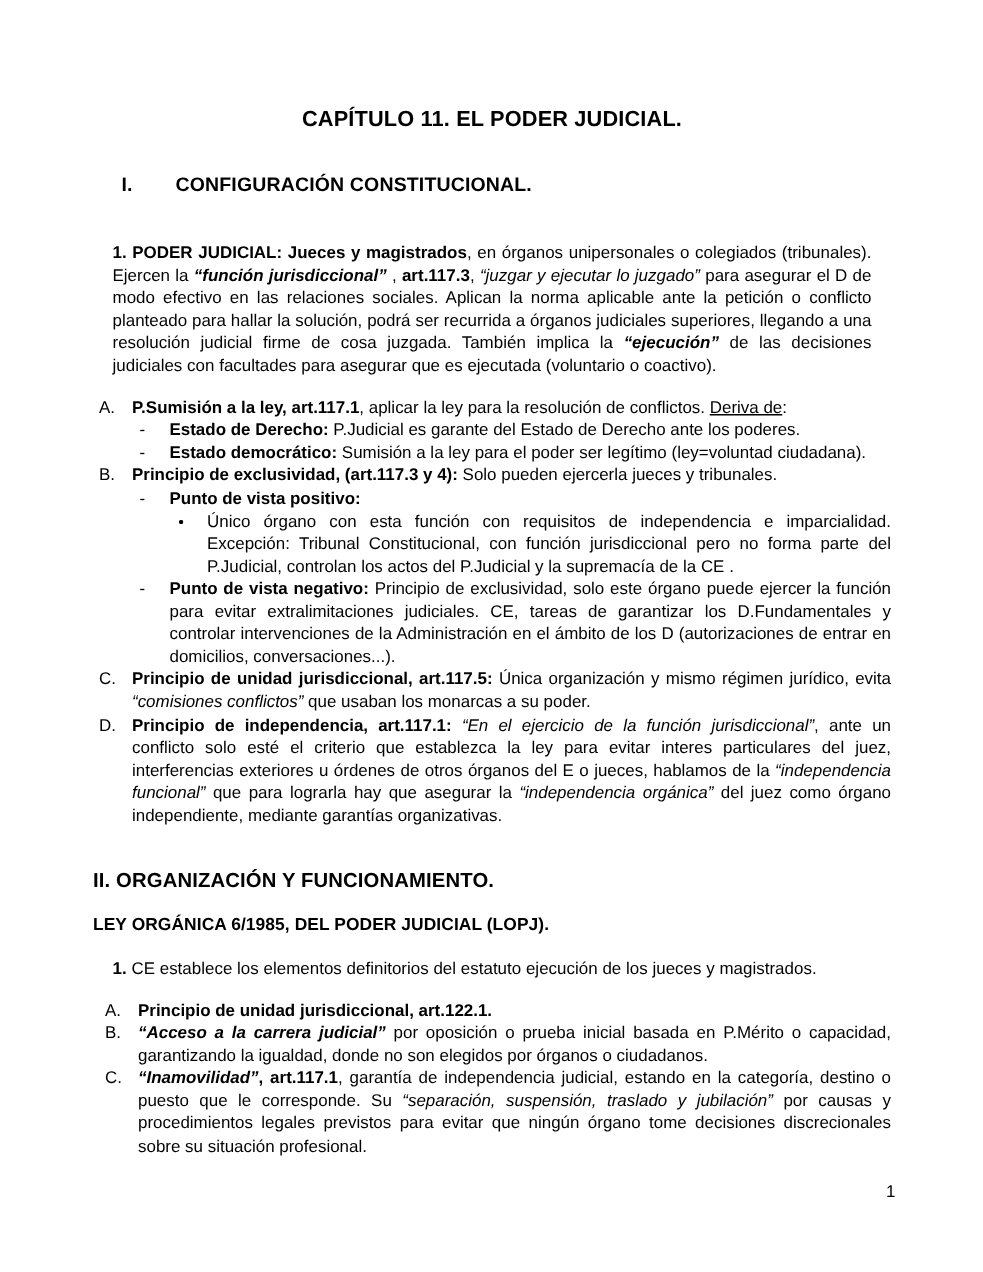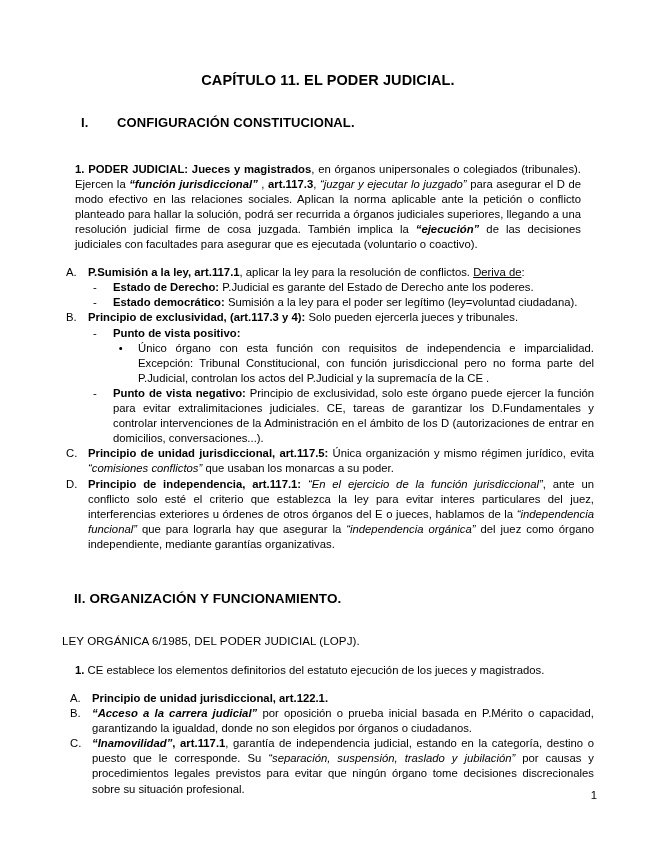--- a/index.html
+++ b/index.html
@@ -48,28 +48,28 @@
     line-height: 1.25;
     letter-spacing: 0.1px;
   }
   .sec-heading-1 .num {
     display: inline-block;
     width: 36px;
   }
   .sec-heading-2 {
     font-size: 13.5px;
     font-weight: bold;
-    margin: 12px;
+    margin: 0;
     padding-top: 27px;
     line-height: 1.25;
     letter-spacing: 0.1px;
   }
   .sub-heading {
     font-size: 11.6px;
-    font-weight: normal;
+    font-weight: bold;
     margin: 0;
     padding-top: 13px;
     line-height: 1.3;
     letter-spacing: 0.05px;
   }
 
   
   .para {
     font-size: 11.3px;
     line-height: 15.1px;

